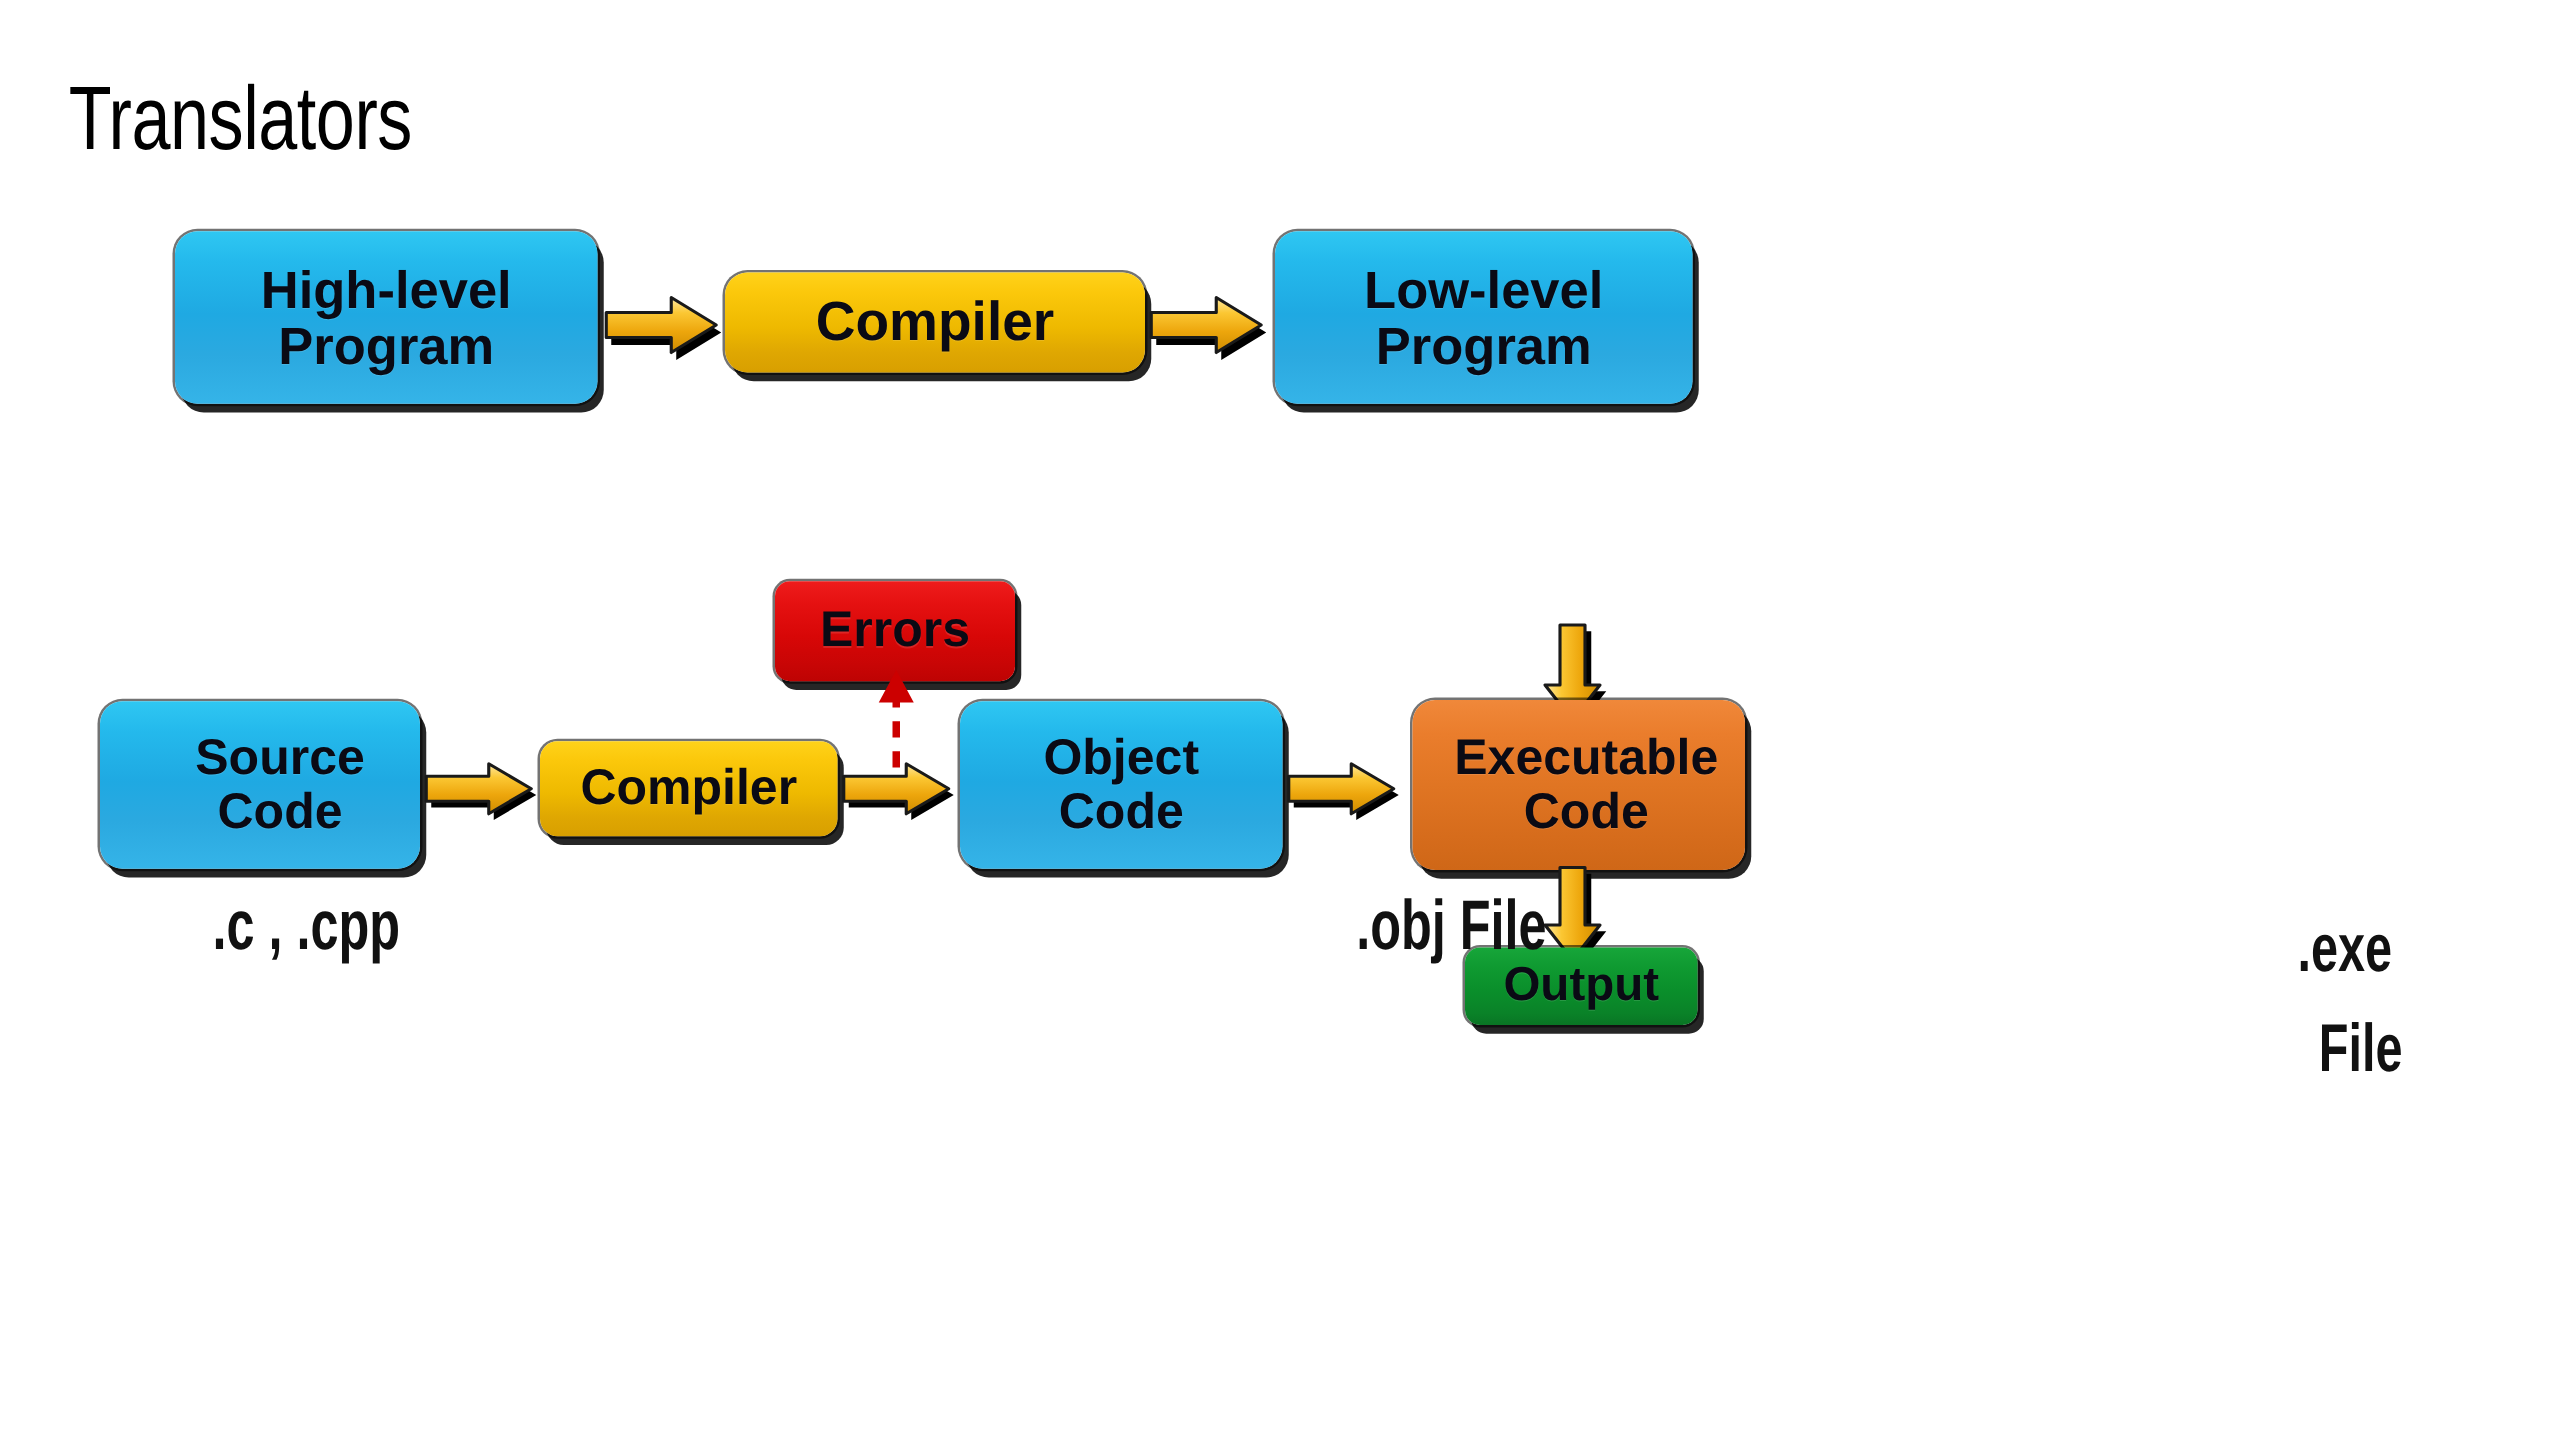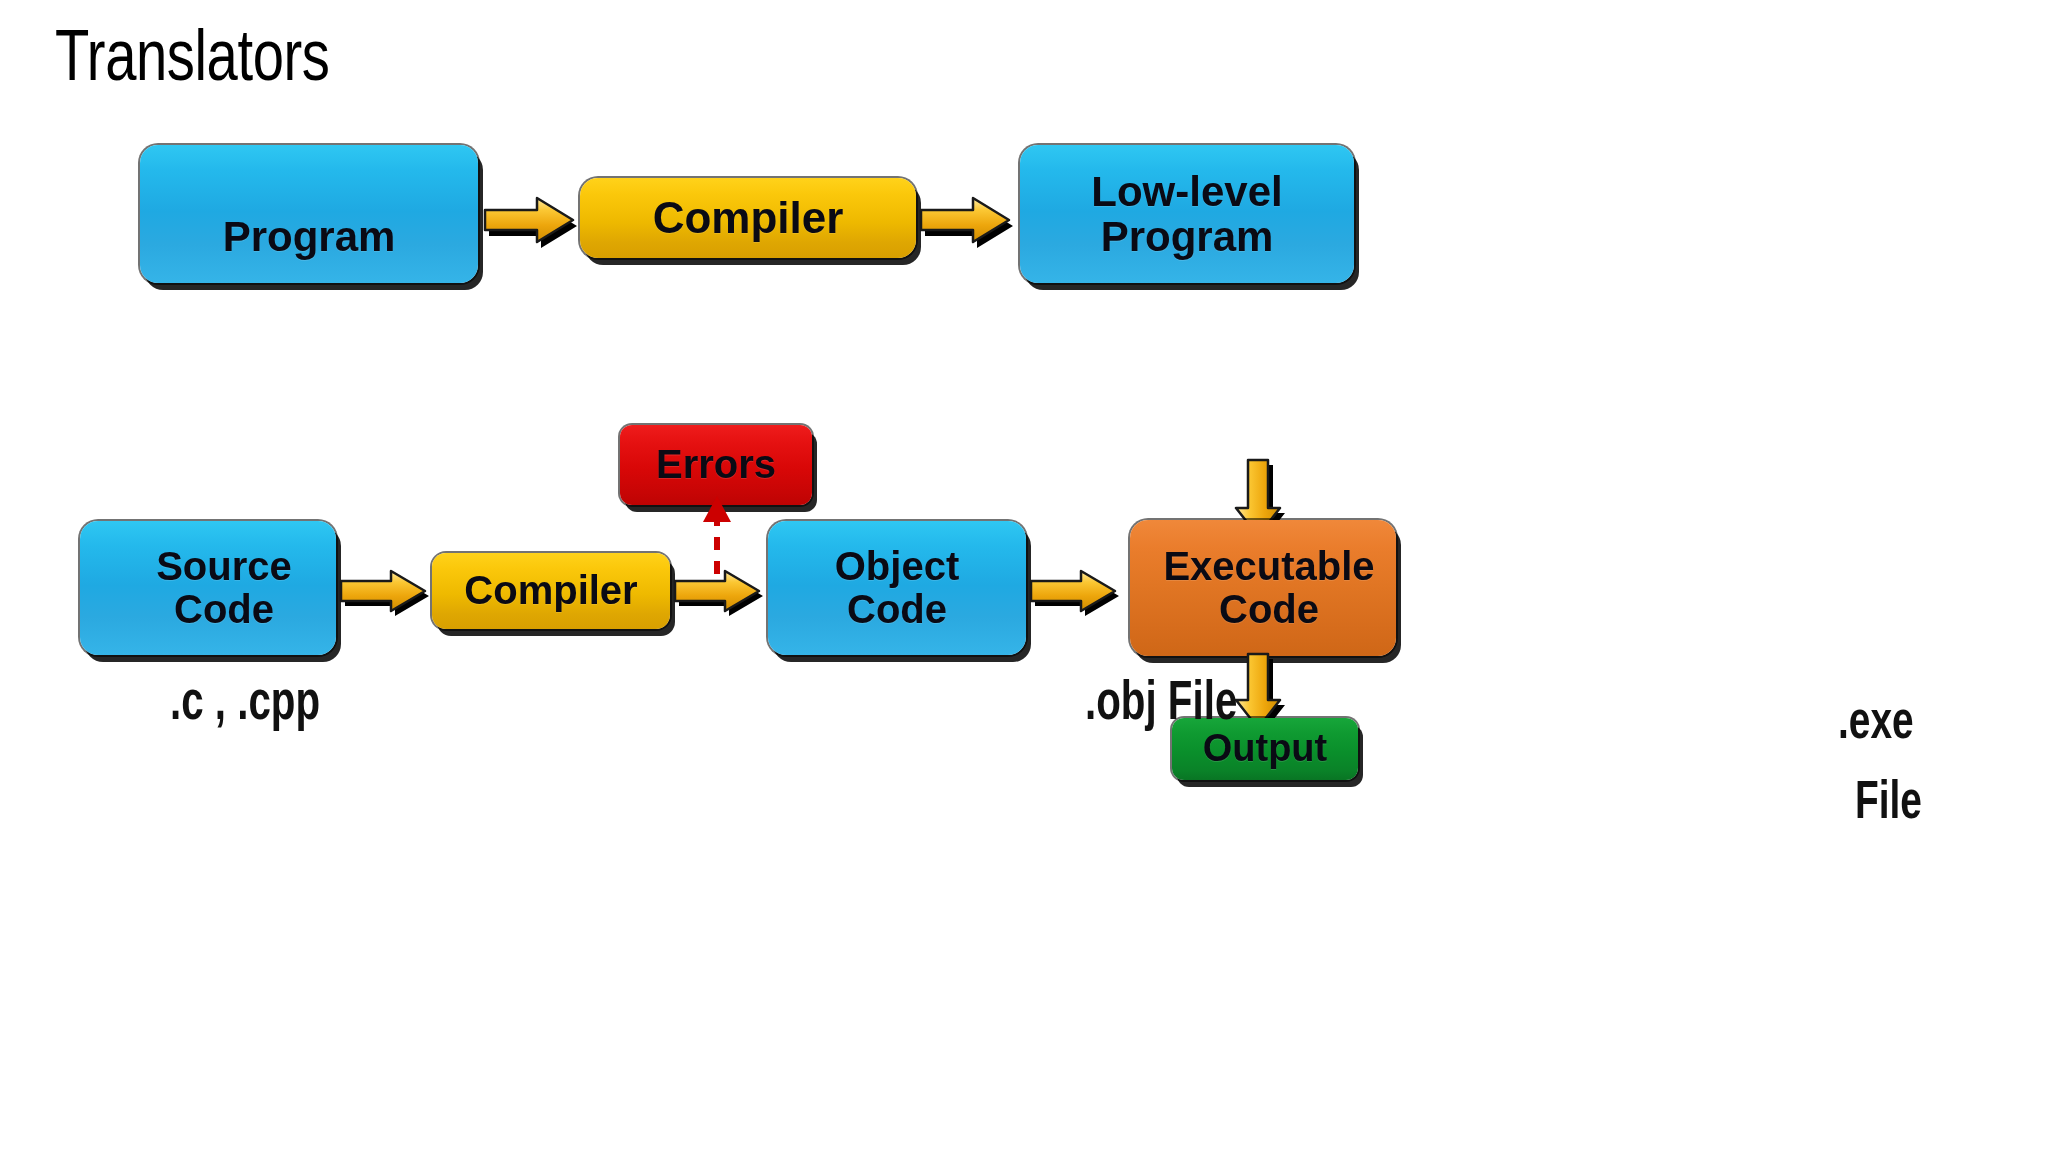--- a/index.html
+++ b/index.html
@@ -7,21 +7,21 @@
     background: #ffffff;
   }
   body {
     width: 2048px; height: 1152px;
     position: relative;
     overflow: hidden;
     font-family: "Liberation Sans", sans-serif;
     -webkit-font-smoothing: antialiased;
   }
 
-  #stage { position: absolute; inset: 0; }
+  #stage { position: absolute; inset: 0; margin-top: 40px; }
 
   
   .page-title {
     position: absolute;
     left: 55px; top: 18px;
     font-family: "Liberation Sans", sans-serif;
     font-size: 72px;
     font-weight: 400;
     color: #000000;
     letter-spacing: -0.5px;
@@ -95,21 +95,21 @@
 </style>
 </head>
 <body style="background: rgb(255, 255, 255);">
 
 <div id="stage">
 
   <div class="page-title">Translators</div>
 
   <div class="node blue" style="left:140px; top:145px; width:338px; height:138px; font-size:42px;">
     <span class="lbl">
-      <br>
+      <span>High-level</span><br>
       <span>Program</span>
     </span>
   </div>
 
   <div class="arrow" style="left:482px; top:192px;">
     <svg width="100" height="62" viewBox="0 0 100 62">
       <defs>
         <linearGradient id="goldA" x1="0" y1="0" x2="0" y2="1">
           <stop offset="0%" stop-color="#ffe9a0"></stop>
           <stop offset="28%" stop-color="#fbc733"></stop>

